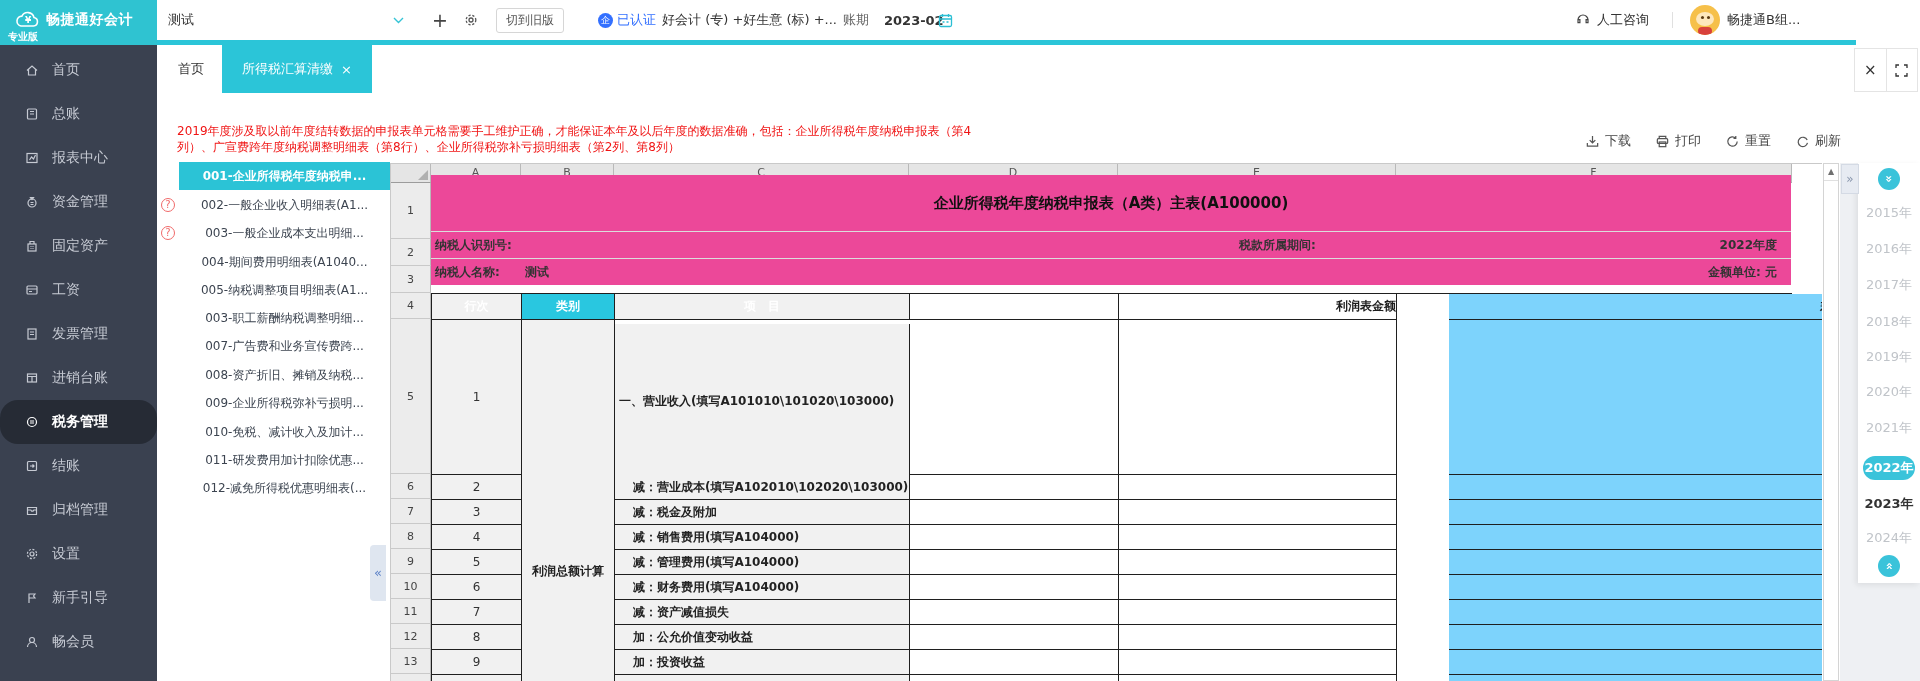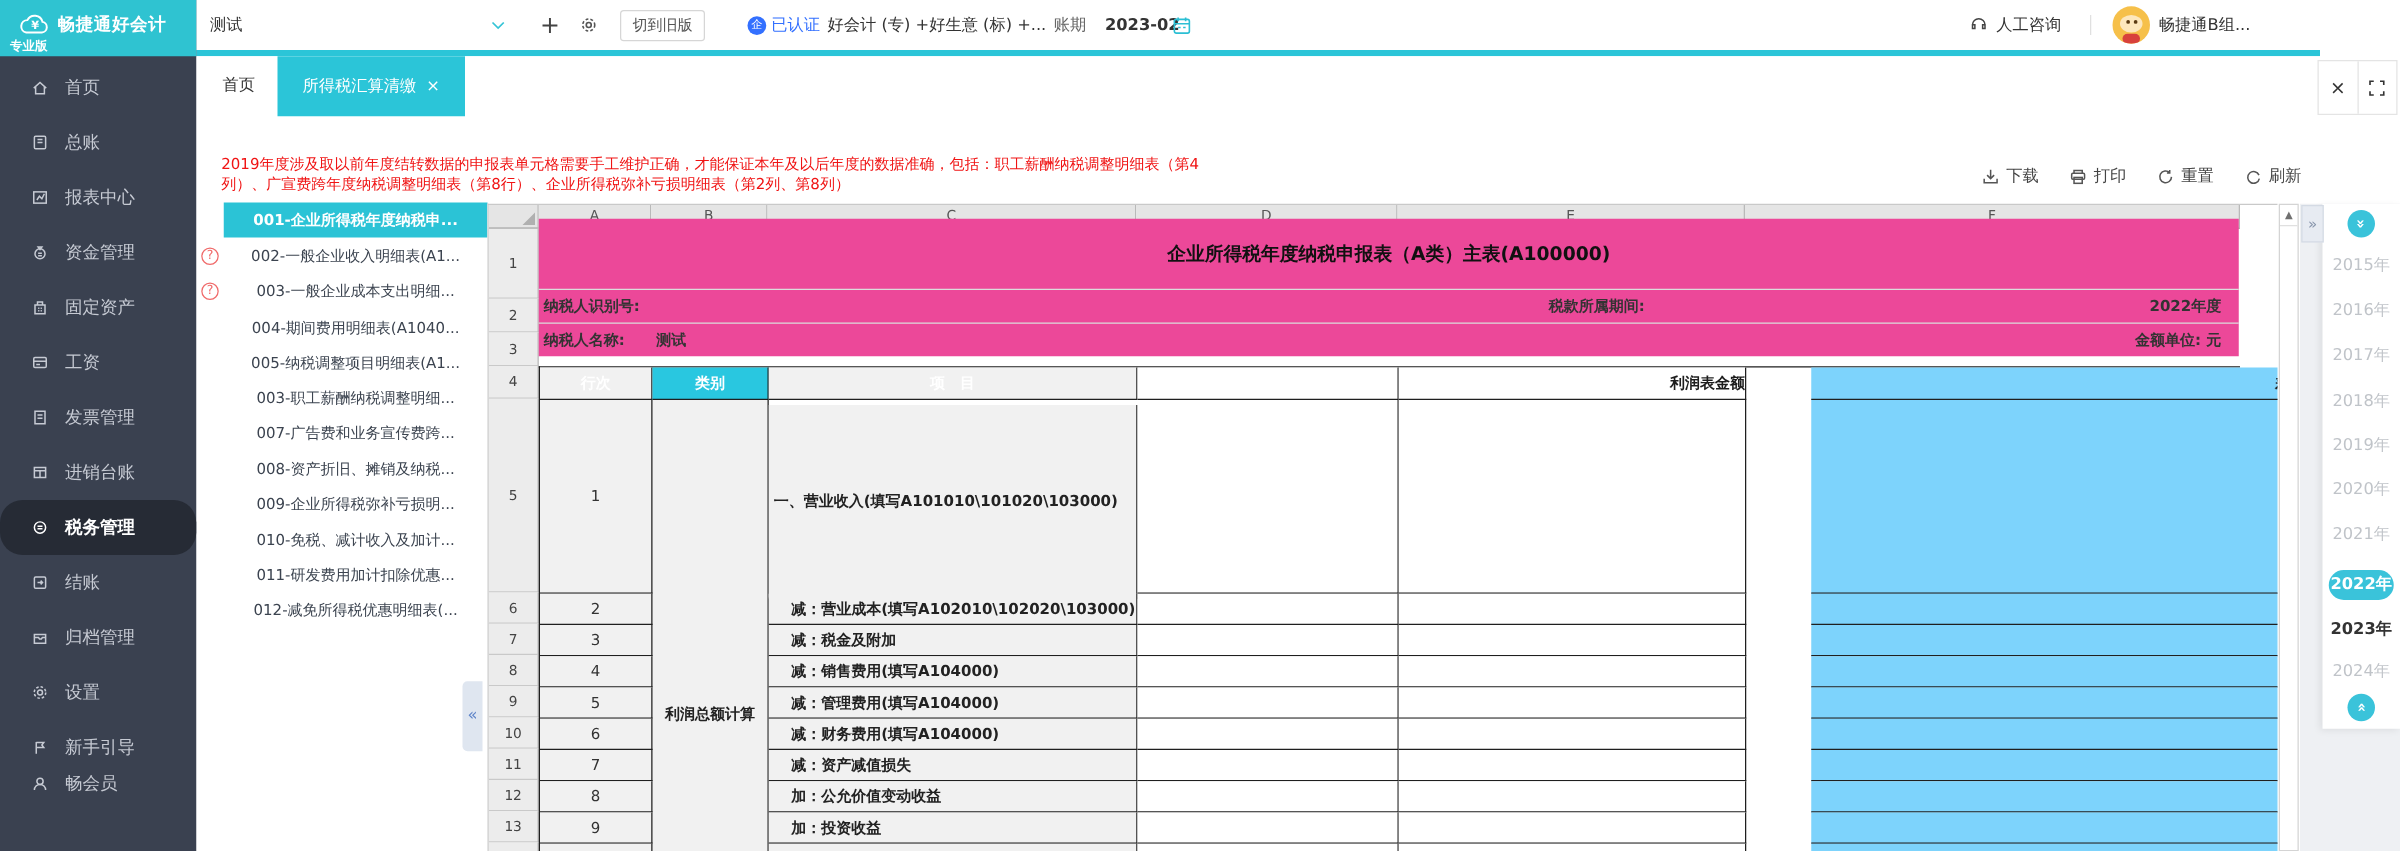--- a/index.html
+++ b/index.html
@@ -190,21 +190,21 @@
             <circle cx="8" cy="8" r="4.6" stroke-dasharray="2 1.6"></circle>
           </svg></span>
       <span class="lbl">设置</span>
     </div>
     <div class="nav-item" style="top:576px">
       <span class="ic"><svg width="16" height="16" viewBox="0 0 16 16">
             <path d="M5 13V3.5M5 4h6l-1.5 2L11 8H5"></path>
           </svg></span>
       <span class="lbl">新手引导</span>
     </div>
-    <div class="nav-item" style="top:605px">
+    <div class="nav-item" style="top:620px">
       <span class="ic"><svg width="16" height="16" viewBox="0 0 16 16">
             <circle cx="8" cy="6" r="2.5"></circle>
             <path d="M3.5 13a4.5 4.5 0 0 1 9 0"></path>
           </svg></span>
       <span class="lbl">畅会员</span>
     </div>
   </div>
 
   <div id="header" class="abs">
     <div class="h-item" style="left:11px">
@@ -275,21 +275,21 @@
       <span class="wc" style="font-size:15px">×</span>
       <span class="wc">
           <svg width="13" height="13" viewBox="0 0 13 13">
             <path d="M1 4V1h3M9 1h3v3M12 9v3H9M4 12H1V9" stroke="#333" fill="none" stroke-width="1.3"></path>
           </svg>
         </span>
     </div>
   </div>
 
   <div id="warning" class="abs">
-    <div>2019年度涉及取以前年度结转数据的申报表单元格需要手工维护正确，才能保证本年及以后年度的数据准确，包括：职工薪酬纳税调整明细表（第4</div>
+    <div>2019年度涉及取以前年度结转数据的申报表单元格需要手工维护正确，才能保证本年及以后年度的数据准确，包括：企业所得税年度纳税申报表（第4</div>
     <div>列）、广宣费跨年度纳税调整明细表（第8行）、企业所得税弥补亏损明细表（第2列、第8列）</div>
   </div>
   <div id="toolbar" class="abs">
     <span class="tb">
       <svg width="15" height="15" viewBox="0 0 16 16">
           <path d="M8 2v7M5 6.5 8 9.5l3-3M2.5 9.5v3.5h11V9.5"></path>
         </svg>
       <span>下载</span>
     </span>
     <span class="tb">

